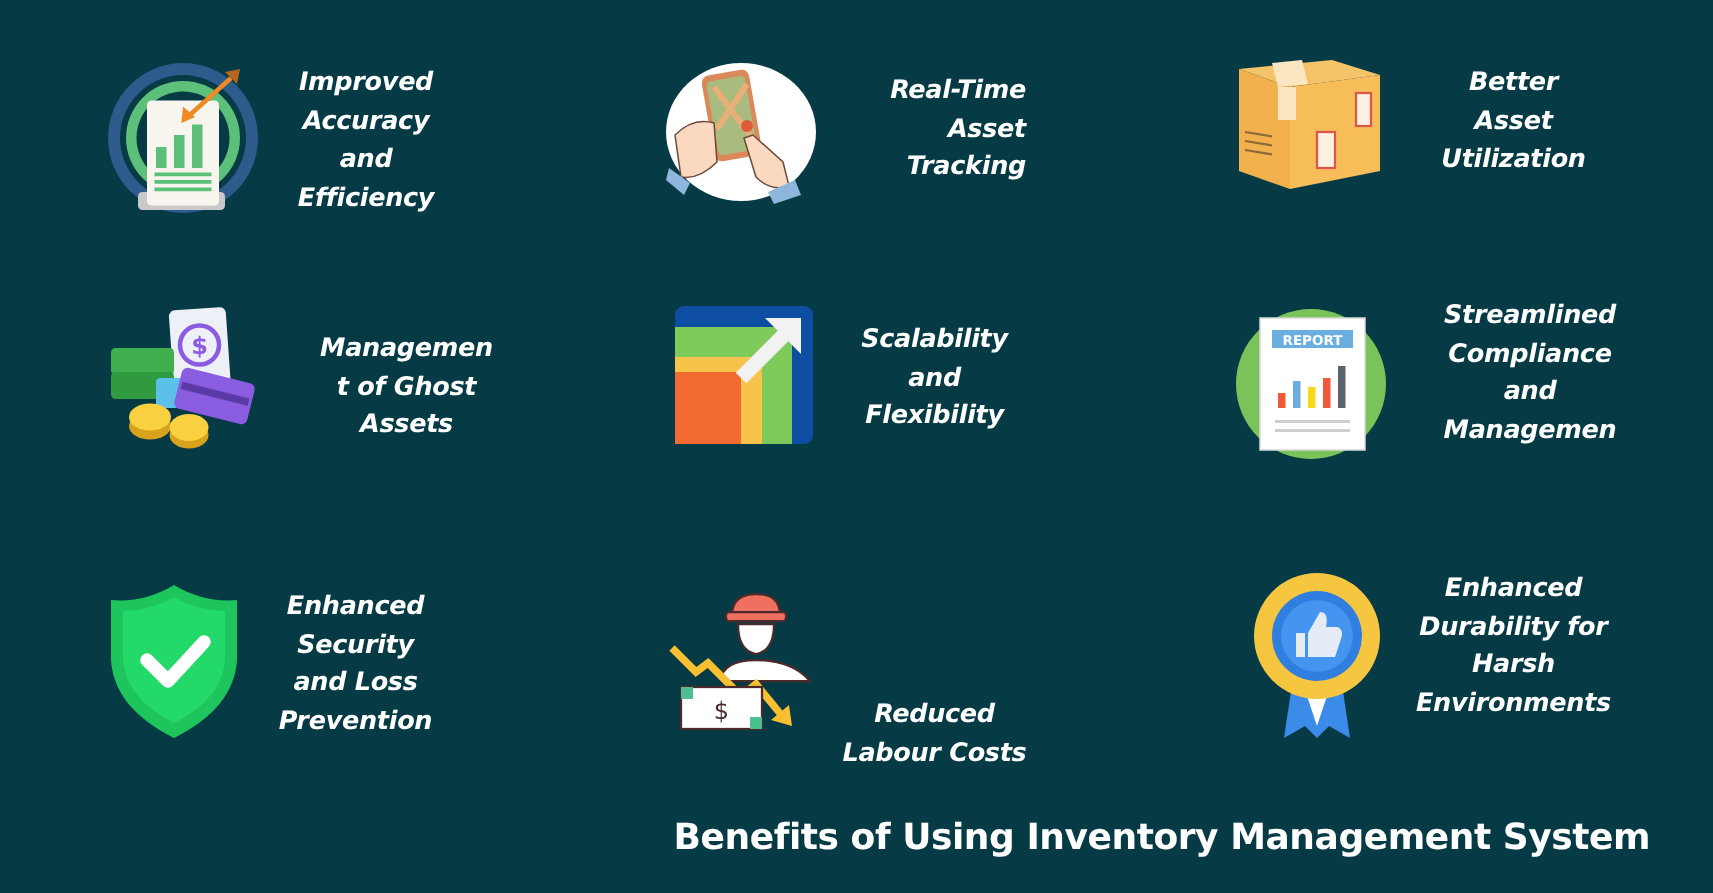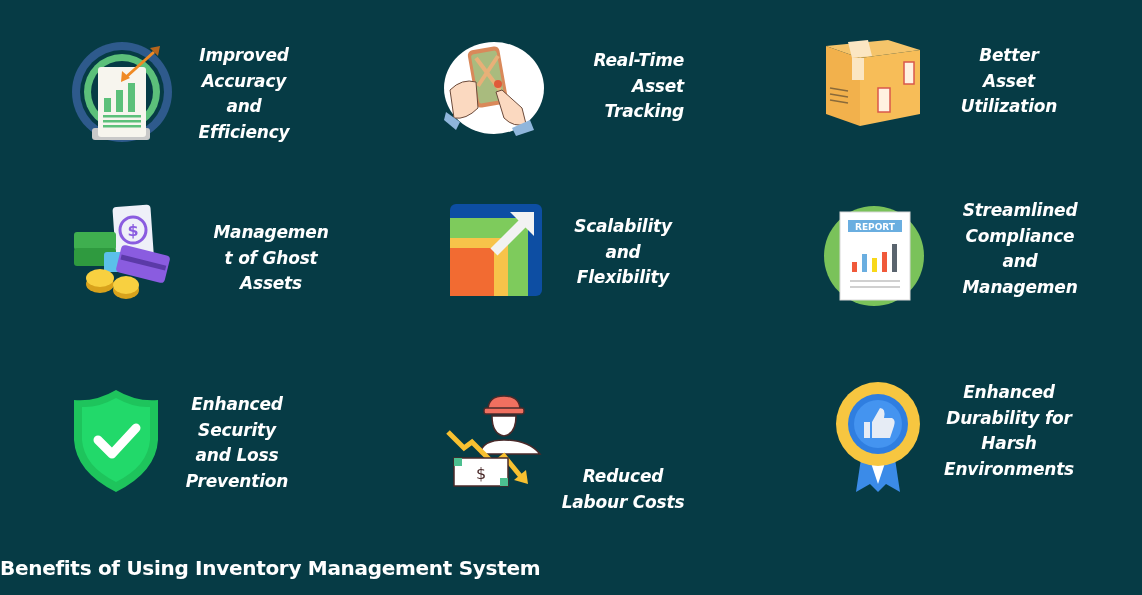--- a/index.html
+++ b/index.html
@@ -16,22 +16,22 @@
     position: absolute;
     text-align: center;
     font-weight: bold;
     font-size: 17px;
     line-height: 25.5px;
     letter-spacing: -0.2px;
     white-space: pre-line;
     font-style: italic;
   }
   .title {
-    position: absolute; left: 0; width: 1100px; top: 556px;
-    text-align: left; font-weight: bold; font-size: 20px;
+    position: absolute; left: 0; width: 1100px; top: 544px;
+    text-align: right; font-weight: bold; font-size: 24px;
     letter-spacing: -0.3px;
   }
 </style>
 </head>
 <body>
 
 <div class="item">
   <div class="icon" style="left:70px;top:40px;">
     <svg width="104" height="104" viewBox="0 0 104 104">
       <circle cx="52" cy="52" r="50" fill="#2e5a8c"></circle>

